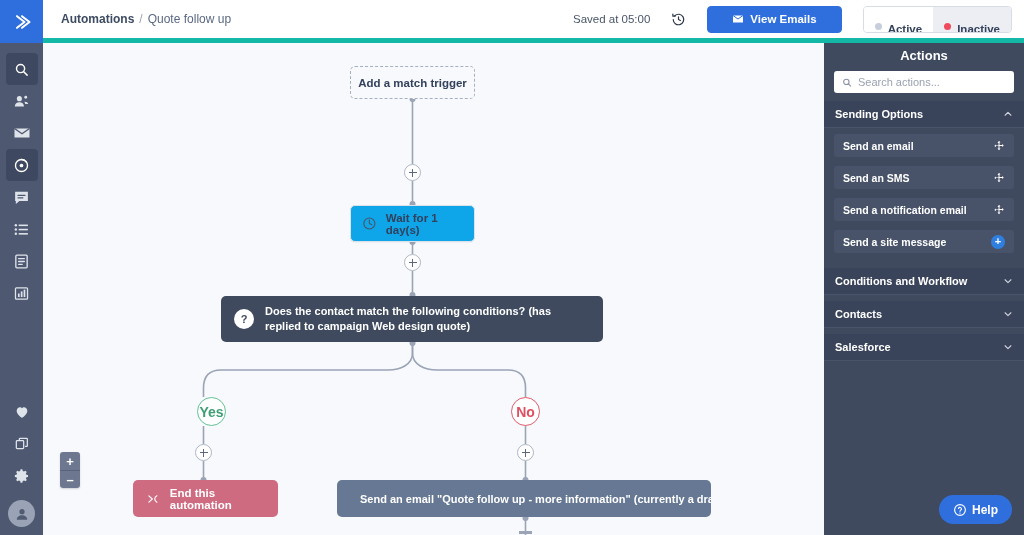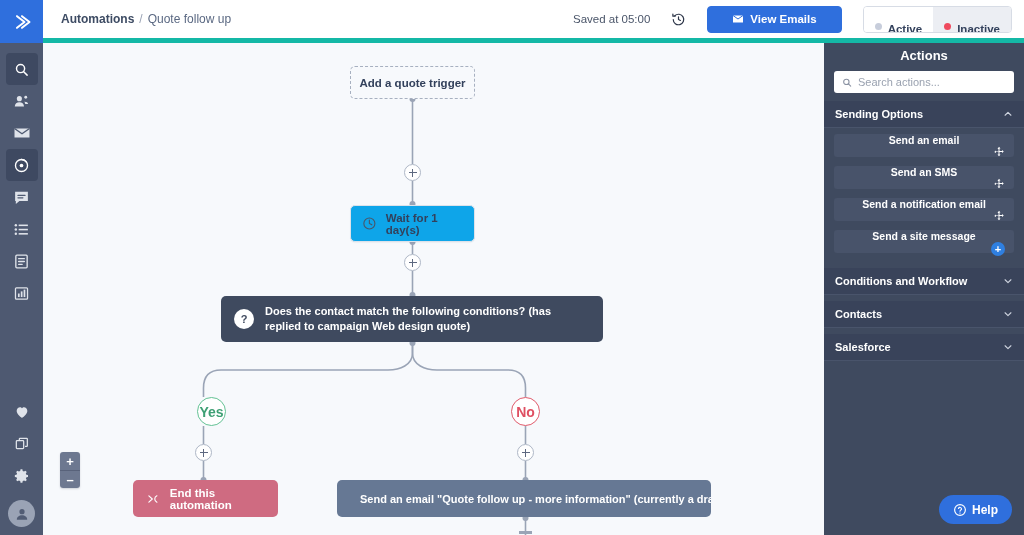--- a/index.html
+++ b/index.html
@@ -166,21 +166,20 @@
     padding: 0 11px; cursor: pointer; border-bottom: 1px solid #4a real;
     border-bottom: 1px solid #49546b;
   }
   .sec-head .lbl { font-size: 11px; font-weight: bold; color: #fff; }
   .sec-head .chev { margin-left: auto; }
   .sec-body { background: #3f4a5f; padding: 6px 10px 6px 10px; }
   .act-item {
     height: 23px; background: #48536a; border-radius: 3px;
     display: flex; align-items: center; padding: 0 9px; margin-bottom: 9px;
     cursor: pointer;
-    flex-direction: column;
   }
   .act-item .lbl { font-size: 10.5px; font-weight: bold; color: #fff; }
   .act-item .handle { margin-left: auto; display: flex; align-items: center; }
   .addcircle {
     width: 14px; height: 14px; border-radius: 50%; background: #2f7fe0;
     display: flex; align-items: center; justify-content: center;
     color: #fff; font-size: 11px; font-weight: bold; line-height: 1;
   }
 
   .help-btn {
@@ -344,21 +343,21 @@
         <circle cx="369.5" cy="252" r="3"></circle>
         <circle cx="369.5" cy="300" r="3"></circle>
         <circle cx="160.5" cy="437" r="3"></circle>
         <circle cx="482.5" cy="437" r="3"></circle>
         <circle cx="482.5" cy="475" r="3"></circle>
       </g>
       <rect x="476" y="488" width="13" height="3" fill="#9aa4b6"></rect>
     </svg>
 
     <div class="node node-start">
-      <span>Add a quote trigger</span>
+      <span>Add a match trigger</span>
     </div>
 
     <div class="node node-wait">
       <svg width="17" height="17" viewBox="0 0 24 24" fill="none" stroke="#4a5569" stroke-width="1.8">
           <circle cx="12" cy="12" r="9"></circle>
           <polyline points="12,6.5 12,12 16,14.2" stroke-linecap="round"></polyline>
         </svg>
       <span>Wait for 1 day(s)</span>
     </div>
 

